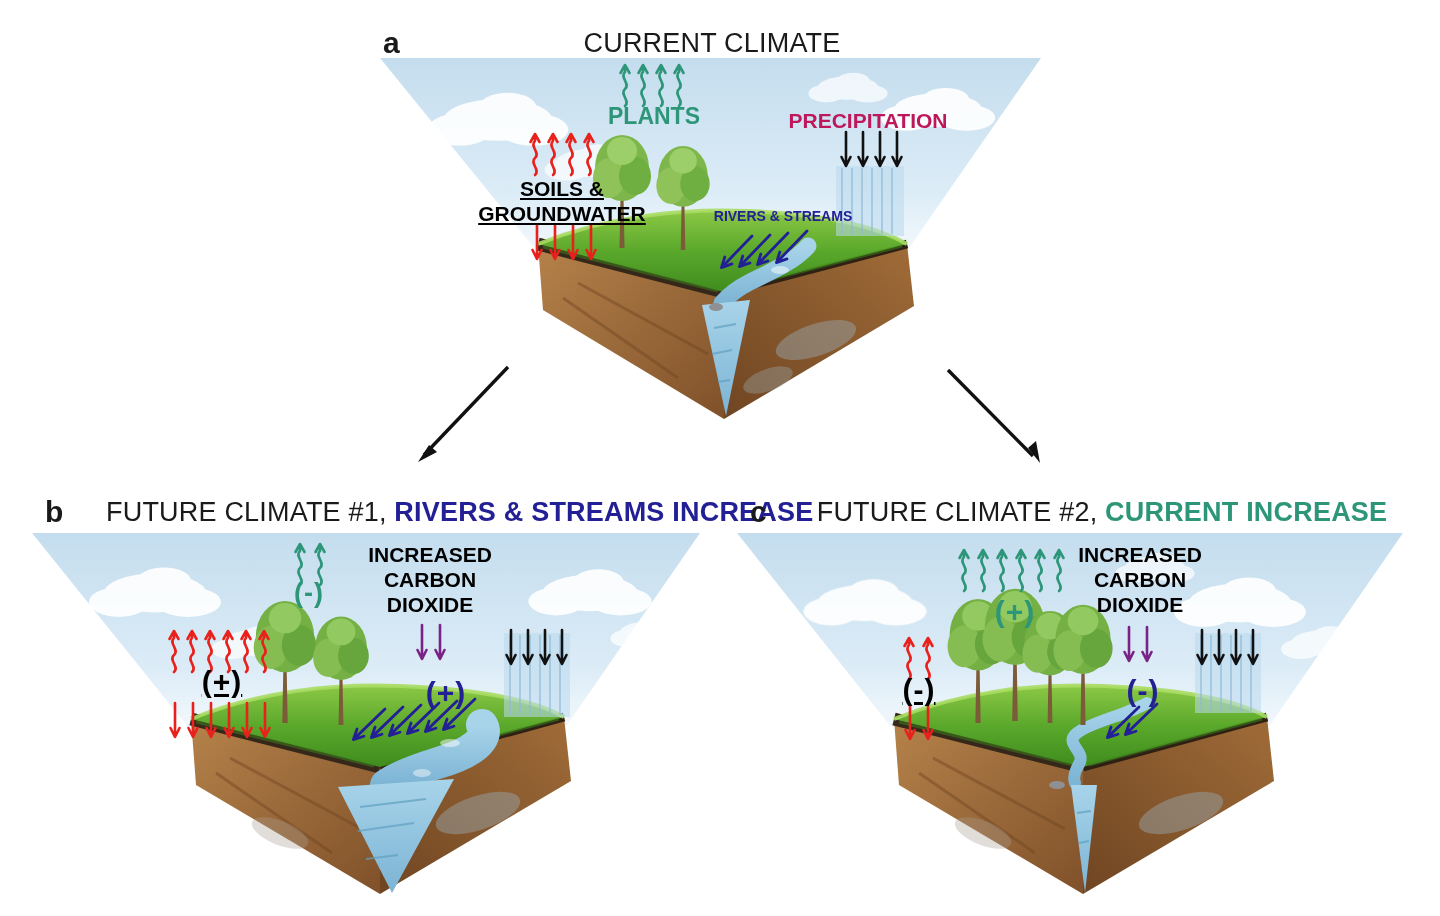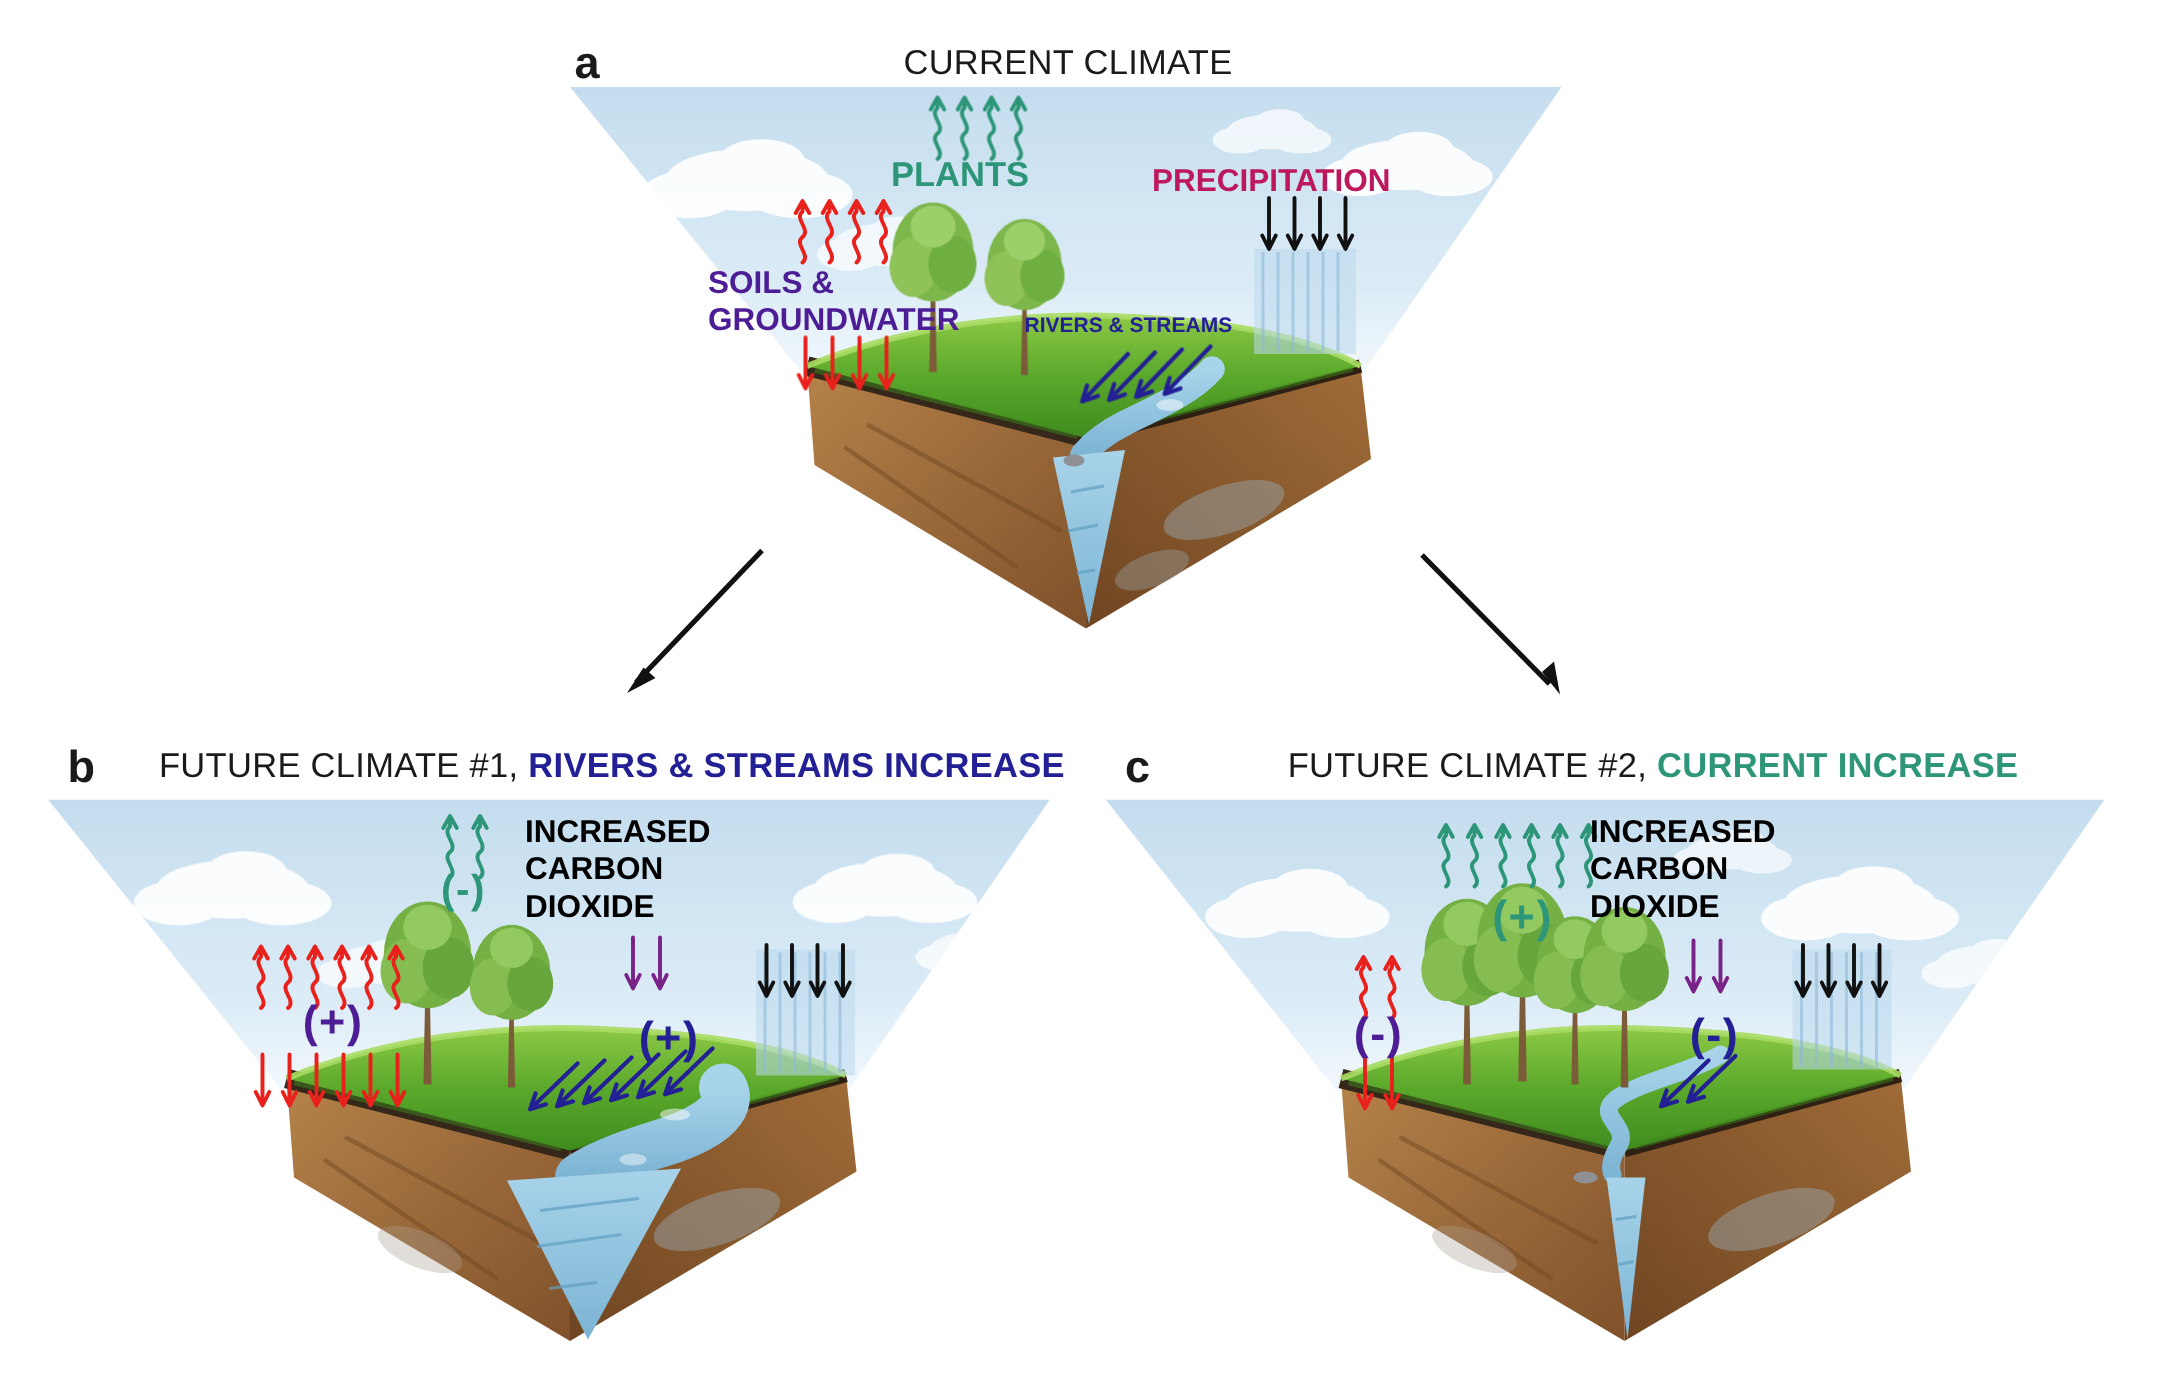--- a/index.html
+++ b/index.html
@@ -1,26 +1,26 @@
 <!DOCTYPE html>
 <html><head>
 <meta charset="utf-8">
 <style>
   html,body{margin:0;padding:0;background:#fff;}
   body{width:1440px;height:916px;position:relative;overflow:hidden;
        font-family:"Liberation Sans",sans-serif;}
   .abs{position:absolute;}
   .panel-letter{font-weight:700;font-size:30px;color:#1a1a1a;line-height:1;}
-  .title{font-size:23px;color:#1a1a1a;font-weight:500;text-align:center;
+  .title{font-size:27px;color:#1a1a1a;font-weight:500;text-align:center;
          letter-spacing:0.2px;white-space:nowrap;line-height:1.15;}
   .title .hl{font-weight:700;}
-  .lbl{font-weight:700;text-align:left;line-height:1.18;letter-spacing:0px;}
+  .lbl{font-weight:700;text-align:center;line-height:1.18;letter-spacing:0px;}
   .sign{font-weight:700;font-size:30px;text-align:center;letter-spacing:1px;line-height:1;}
   .teal{color:#2e9678;}
-  .red{color:#4c1d95;}
+  .red{color:#000000;text-decoration:underline;}
   .navy{color:#232095;}
   .purple{color:#000000;}
   .black{color:#be185d;}
   svg{display:block;}
 </style>
 </head>
 <body>
 
 <div class="abs panel-letter" style="left:383px;top:28px;">a</div>
 <div class="abs title" style="left:412px;top:28px;width:600px;">CURRENT CLIMATE</div>

